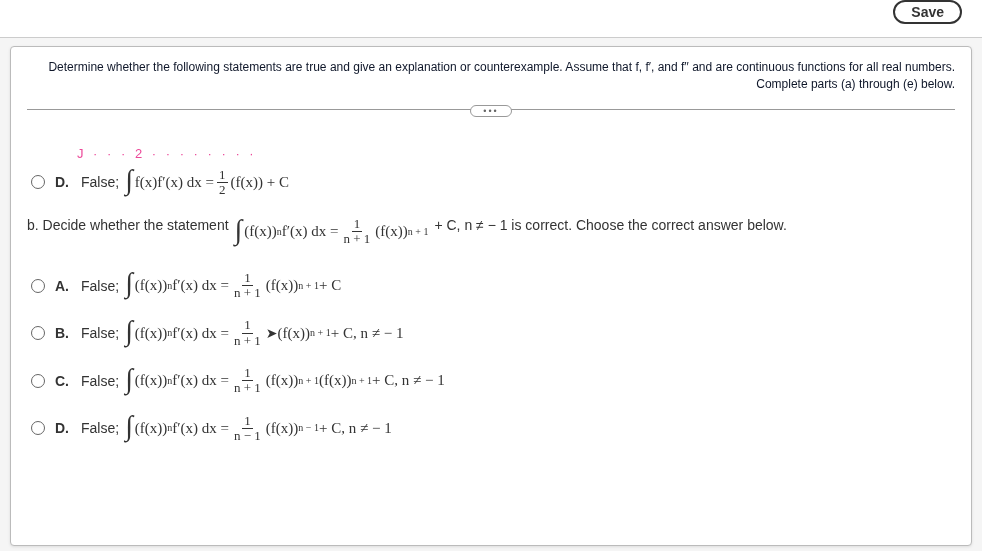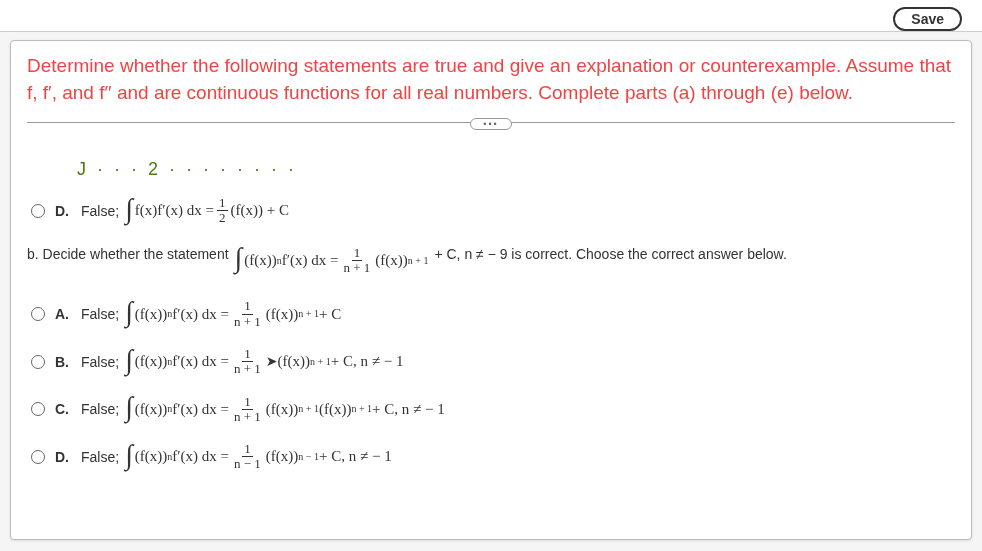--- a/index.html
+++ b/index.html
@@ -11,26 +11,26 @@
       font-family: Arial, Helvetica, sans-serif;
       font-size: 14px;
       color: #333;
       background: #f5f5f5;
       width: 982px;
       height: 551px;
       overflow: hidden;
       position: relative;
     }
     .top-bar {
-      height: 32px;
+      height: 38px;
       background: #fff;
       border-bottom: 1px solid #ccc;
       display: flex;
       justify-content: flex-end;
-      align-items: flex-end;
+      align-items: flex-start;
       padding-right: 20px;
     }
     .save-btn {
       border: 2px solid #333;
       border-radius: 15px;
       padding: 2px 16px;
       font-weight: bold;
       font-size: 14px;
       cursor: pointer;
       background: #fff;
@@ -38,24 +38,25 @@
     .content-box {
       background: #fff;
       border: 1px solid #bbb;
       border-radius: 4px;
       margin: 8px 10px;
       padding: 12px 16px;
       height: 500px;
       box-shadow: 0 1px 3px rgba(0,0,0,0.1);
     }
     .question-text {
-      font-size: 19px;
+      font-size: 12px;
       line-height: 1.4;
       margin-bottom: 16px;
-      color: #ef4444;
+      color: #0f172a;
+      text-align: right;
     }
     .divider-row {
       border-top: 1px solid #999;
       position: relative;
       margin: 10px 0 20px 0;
       text-align: center;
     }
     .divider-btn {
       display: inline-block;
       border: 1px solid #999;
@@ -63,23 +64,23 @@
       padding: 0 12px;
       font-size: 9px;
       letter-spacing: 2px;
       background: #fff;
       position: relative;
       top: -9px;
       cursor: pointer;
       color: #666;
     }
     .truncated-line {
-      font-size: 18px;
-      color: #4d7c0f;
-      margin-bottom: 16px;
+      font-size: 13px;
+      color: #ec4899;
+      margin-bottom: 7px;
       letter-spacing: 3px;
       padding-left: 50px;
     }
     .option-row {
       display: flex;
       align-items: center;
       margin-bottom: 18px;
       padding-left: 4px;
     }
     .radio {
@@ -186,21 +187,21 @@
       <span>(f(x))</span>
         <sup>n</sup>
       <span>f′(x) dx =</span>
       <span class="frac">
         <span class="num">1</span>
         <span class="den">n + 1</span>
       </span>
       <span>(f(x))</span>
         <sup>n + 1</sup>
     </span>
-    <span> + C, n ≠ − 9 is correct.  Choose the correct answer below.</span>
+    <span> + C, n ≠ − 1 is correct.  Choose the correct answer below.</span>
   </div>
 
   <div class="option-row">
     <span class="radio"></span>
     <span class="option-label">A.</span>
     <span class="option-prefix">False;</span>
     <span class="math">
       <span class="intg">∫</span>
       <span>(f(x))</span>
         <sup>n</sup>

